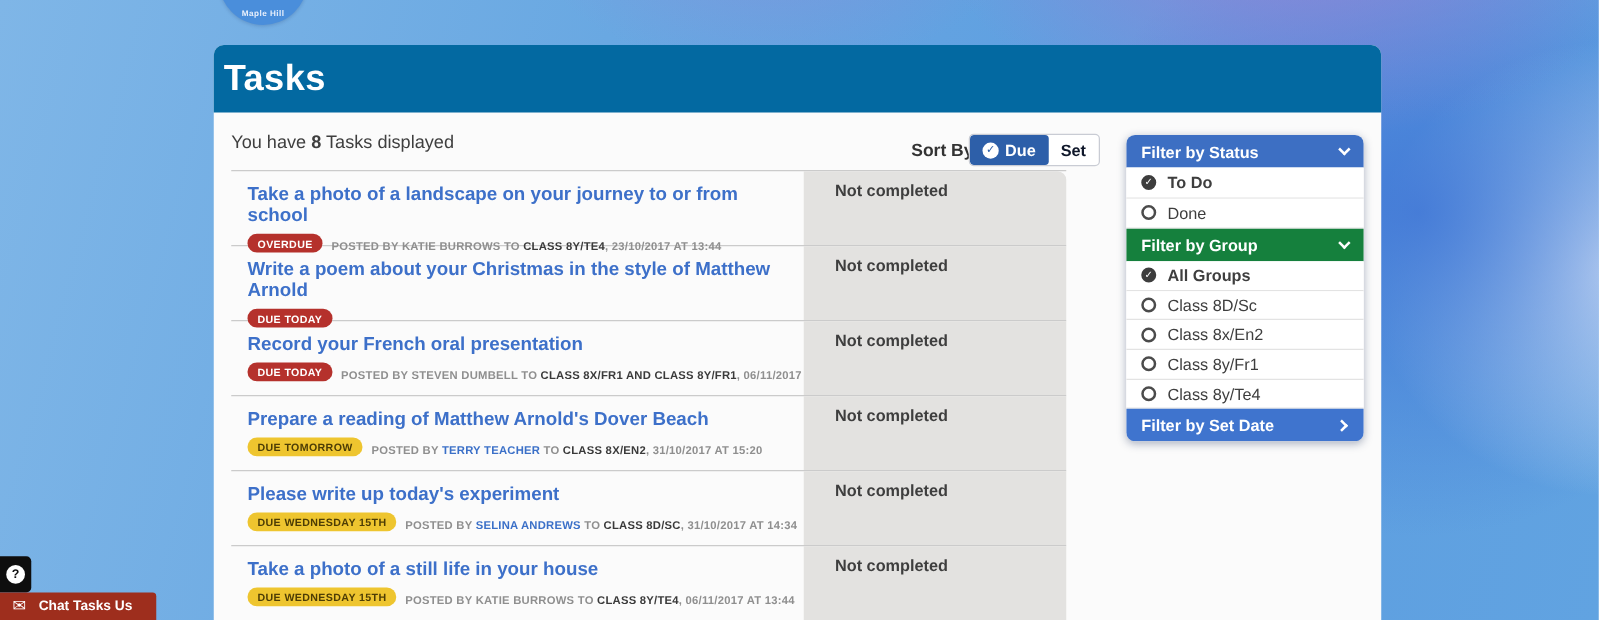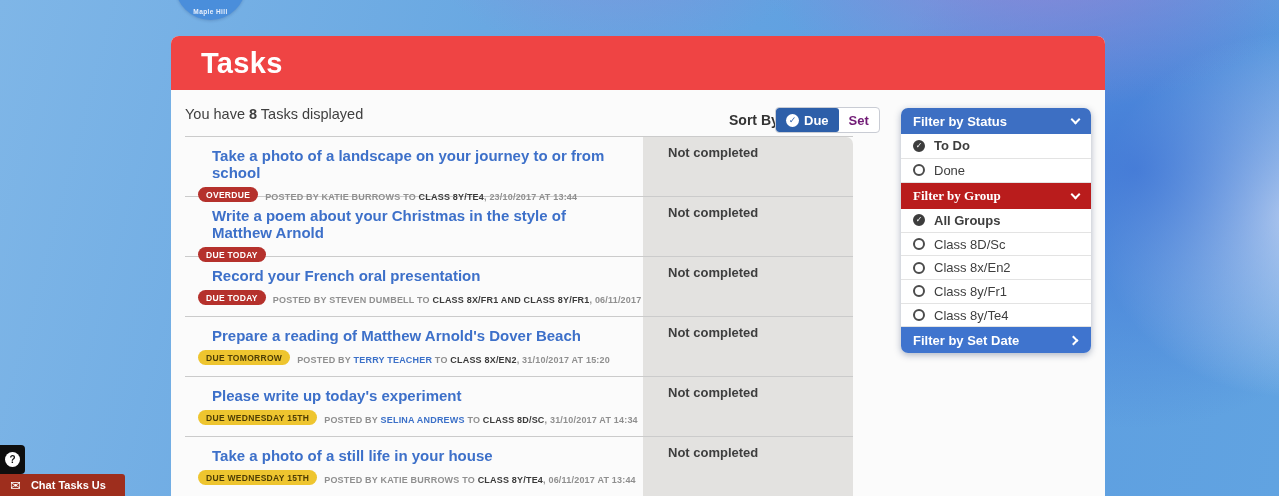--- a/index.html
+++ b/index.html
@@ -23,47 +23,47 @@
     padding-bottom:5px; box-shadow:0 1px 3px rgba(20,40,90,.2);
   }
   .logo-text { color:#e9f0fc; font-size:6.5px; letter-spacing:.4px; font-weight:bold; }
 
   
   .card {
     position:absolute; left:171px; top:36px; width:934px; height:460px;
     background:#fbfbfb; border-radius:8px 8px 0 0;
   }
   .card-header {
-    height:54px; background:#ef4444; border-radius:8px 8px 0 0;
-    display:flex; align-items:center; padding-left:30px;
+    height:54px; background:#0369a1; border-radius:8px 8px 0 0;
+    display:flex; align-items:center; padding-left:8px;
   }
   .card-title { color:#fff; font-size:29px; font-weight:bold; letter-spacing:.3px; }
 
   .summary { position:absolute; left:14px; top:70px; font-size:14.5px; color:#3f3f3f; }
   .summary b { font-weight:bold; }
 
   .sort-label { position:absolute; left:558px; top:76px; font-size:14px; font-weight:bold; color:#333; }
   .segmented {
     position:absolute; left:604px; top:71px; height:26px; display:flex;
     border:1px solid #c9ccd4; border-radius:4px; background:#fff; overflow:hidden;
   }
   .seg { display:flex; align-items:center; gap:5px; padding:0 10px; font-size:13px; font-weight:bold; cursor:pointer; }
   .seg-due { background:#2d5fa9; color:#fff; border-radius:3px; }
-  .seg-set { color:#701a75; }
+  .seg-set { color:#0f172a; }
   .chk-light {
     width:13px; height:13px; border-radius:50%; background:#fff;
     display:inline-flex; align-items:center; justify-content:center;
   }
   .chk-light .icon-glyph { color:#2d5fa9; font-size:9px; font-weight:bold; font-family:"DejaVu Sans",sans-serif; line-height:1; }
 
   
   .tasklist { position:absolute; left:14px; top:100px; width:668px; }
   .trow { display:flex; height:60px; border-top:1px solid #cbcbcb; }
   .trow-main { width:458px; padding:10px 14px 0 13px; }
-  .title { font-size:15px; font-weight:600; color:#3d70c9; text-decoration:none; display:inline-block; cursor:pointer;margin-left:14px; }
+  .title { font-size:15px; font-weight:600; color:#3d70c9; text-decoration:none; display:inline-block; cursor:pointer; }
   .meta { margin-top:5px; display:flex; align-items:flex-end; gap:7px; }
   .badge {
     font-size:8.5px; font-weight:bold; letter-spacing:.3px;
     padding:2.5px 8px; border-radius:9px; white-space:nowrap;
   }
   .b-red { background:#b5312c; color:#fff; }
   .b-yellow { background:#eec52f; color:#4d3d05; }
   .meta-line { font-size:9px; font-weight:600; color:#8f8f8f; letter-spacing:.2px; white-space:nowrap; }
   .meta-line .cls { color:#3a3a3a; font-weight:800; }
   .meta-line .link { color:#3b70c8; cursor:pointer; }
@@ -77,21 +77,21 @@
   .sidebar {
     position:absolute; left:901px; top:108px; width:190px;
     border-radius:7px; overflow:hidden;
     box-shadow:0 2px 7px rgba(25,45,90,.35);
   }
   .f-header {
     height:26px; display:flex; align-items:center; justify-content:space-between;
     padding:0 12px; color:#fff; font-size:13px; font-weight:bold; cursor:pointer;
   }
   .h-status { background:#3d6fc3; }
-  .h-group { background:#b91c1c;font-family:Liberation Serif, serif; }
+  .h-group { background:#15803d; }
   .h-setdate { background:#3f74ce; }
   .chev { width:7px; height:7px; border-right:2px solid #fff; border-bottom:2px solid #fff; }
   .chev-down { transform:rotate(45deg); margin-top:-4px; }
   .chev-right { transform:rotate(-45deg); margin-right:2px; }
   .f-item {
     height:24.5px; display:flex; align-items:center; gap:9px; padding-left:12px;
     background:#fff; border-bottom:1px solid #e3e3e3; font-size:13px; color:#3e3e3e; cursor:pointer;
   }
   .f-group-item { height:23.7px; }
   .dot {

